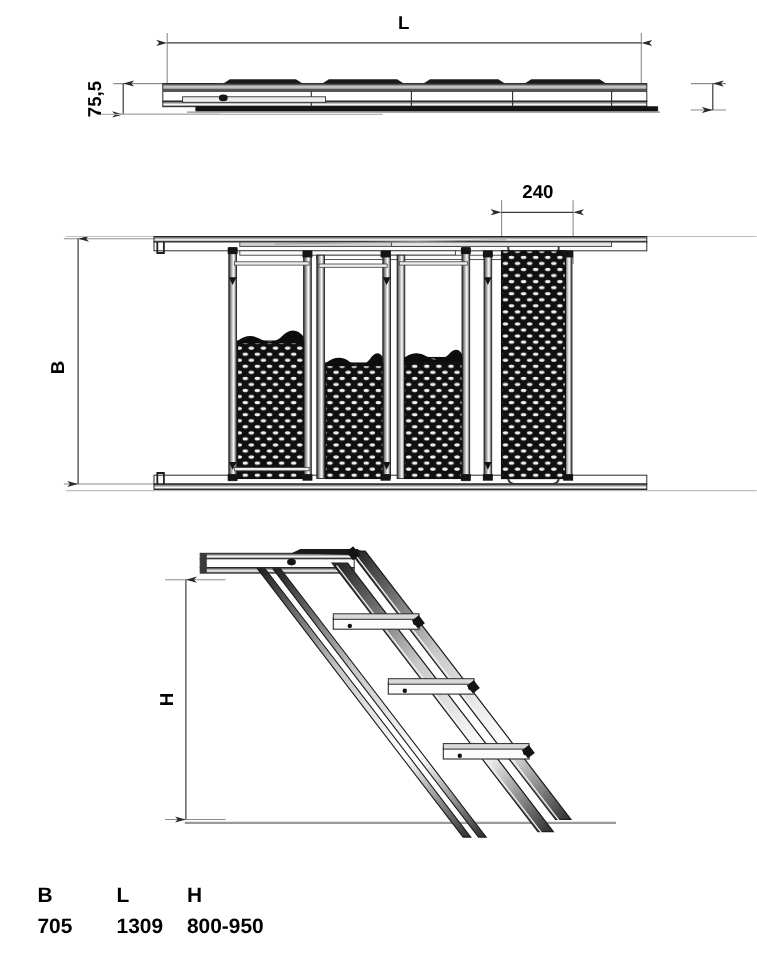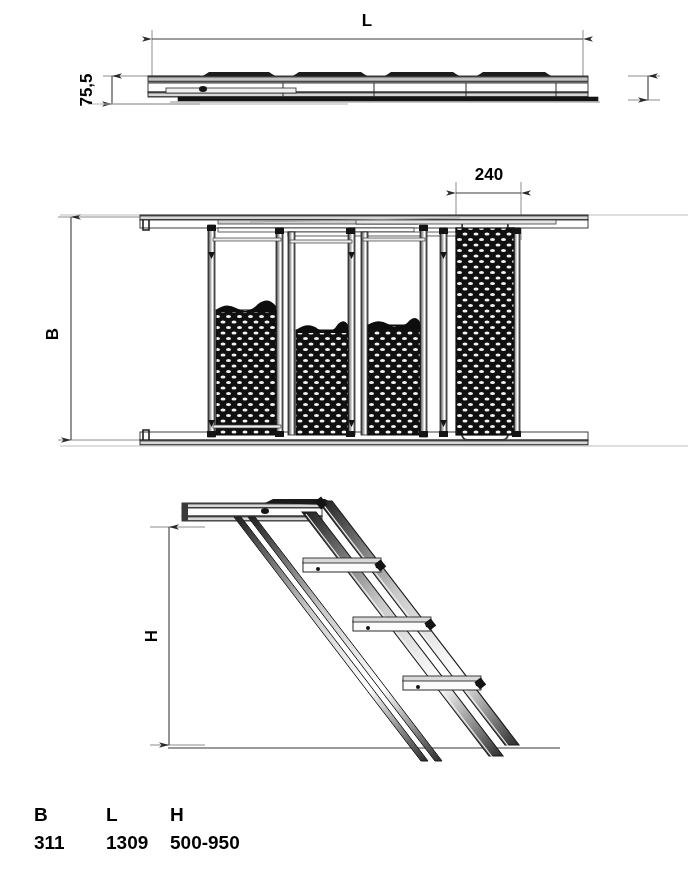--- a/index.html
+++ b/index.html
@@ -306,19 +306,19 @@
     </g>
   </svg>
 
   <div class="tbl">
     <div class="tbl-row head">
       <span class="tbl-cell c-b">B</span>
       <span class="tbl-cell c-l">L</span>
       <span class="tbl-cell c-h">H</span>
     </div>
     <div class="tbl-row">
-      <span class="tbl-cell c-b">311</span>
+      <span class="tbl-cell c-b">705</span>
       <span class="tbl-cell c-l">1309</span>
-      <span class="tbl-cell c-h">500-950</span>
+      <span class="tbl-cell c-h">800-950</span>
     </div>
   </div>
 
 </div>
 
 </body></html>

